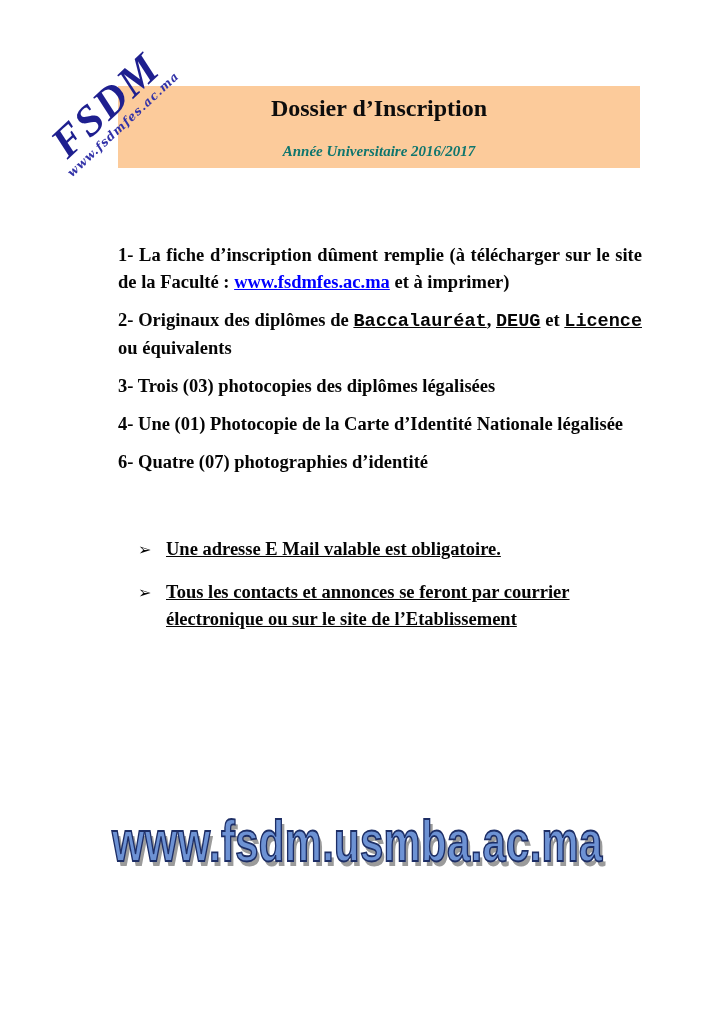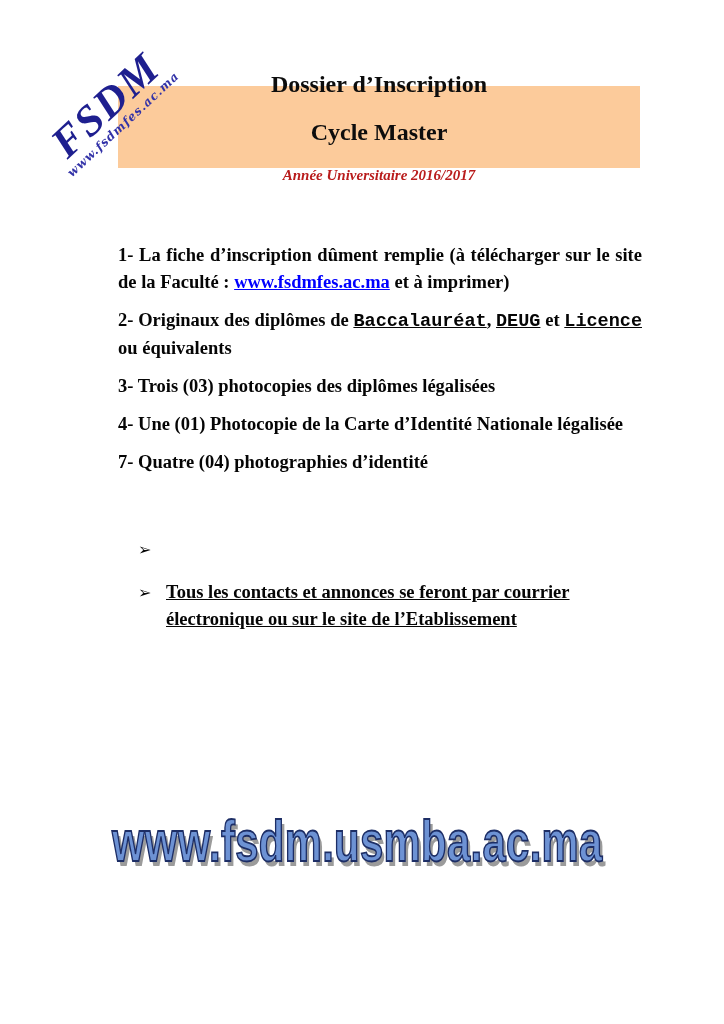--- a/index.html
+++ b/index.html
@@ -68,21 +68,21 @@
     font-weight: bold;
     font-size: 24px;
     line-height: 28px;
     color: #0d0d0d;
   }
   .header-subtitle {
     font-weight: bold;
     font-style: italic;
     font-size: 15px;
     line-height: 19px;
-    color: #b91c1c;
+    color: #0f766e;
   }
 
   
   .content {
     position: absolute;
     left: 118px;
     top: 242px;
     width: 524px;
     z-index: 1;
   }
@@ -151,35 +151,35 @@
 
   <div class="logo">
     <div class="logo-rotate">
       <span class="logo-acronym" style="color: rgb(30, 31, 143);">FSDM</span>
       <span class="logo-site" style="color: rgb(51, 51, 168);">www.fsdmfes.ac.ma</span>
     </div>
   </div>
 
   <div class="header-banner" style="background: rgb(252, 203, 155);">
     <div class="header-title">Dossier d’Inscription</div>
-    <div class="header-title">Cycle Master</div>
     <div class="header-subtitle">Année Universitaire 2016/2017</div>
   </div>
 
   <div class="content">
     <div>
         <p class="req"><span>1- La fiche d’inscription dûment remplie (à télécharger sur le site de la Faculté : </span><span class="link" style="color: rgb(0, 0, 255);">www.fsdmfes.ac.ma</span><span> et à imprimer)</span></p>
         <p class="req"><span>2- Originaux des diplômes de </span><span class="u">Baccalauréat</span><span>, </span><span class="u">DEUG</span><span> et </span><span class="u">Licence</span><span> ou équivalents</span></p>
         <p class="req"><span>3- Trois (03) photocopies des diplômes légalisées</span></p>
         <p class="req"><span>4- Une (01) Photocopie de la Carte d’Identité Nationale légalisée</span></p>
-        <p class="req"><span>7- Quatre (04) photographies d’identité</span></p>
+        <p class="req"><span>6- Quatre (07) photographies d’identité</span></p>
       </div>
     <div class="notes">
         <div class="note">
           <span class="note-marker">➢</span>
+          <span class="note-text">Une adresse E Mail valable est obligatoire.</span>
         </div>
         <div class="note">
           <span class="note-marker">➢</span>
           <span class="note-text">Tous les contacts et annonces se feront par courrier électronique ou sur le site de l’Etablissement</span>
         </div>
       </div>
   </div>
 
   <div class="wordart" style="color: rgb(109, 146, 212); text-shadow: rgb(155, 155, 155) 4px 5px 0px;">www.fsdm.usmba.ac.ma</div>
 

